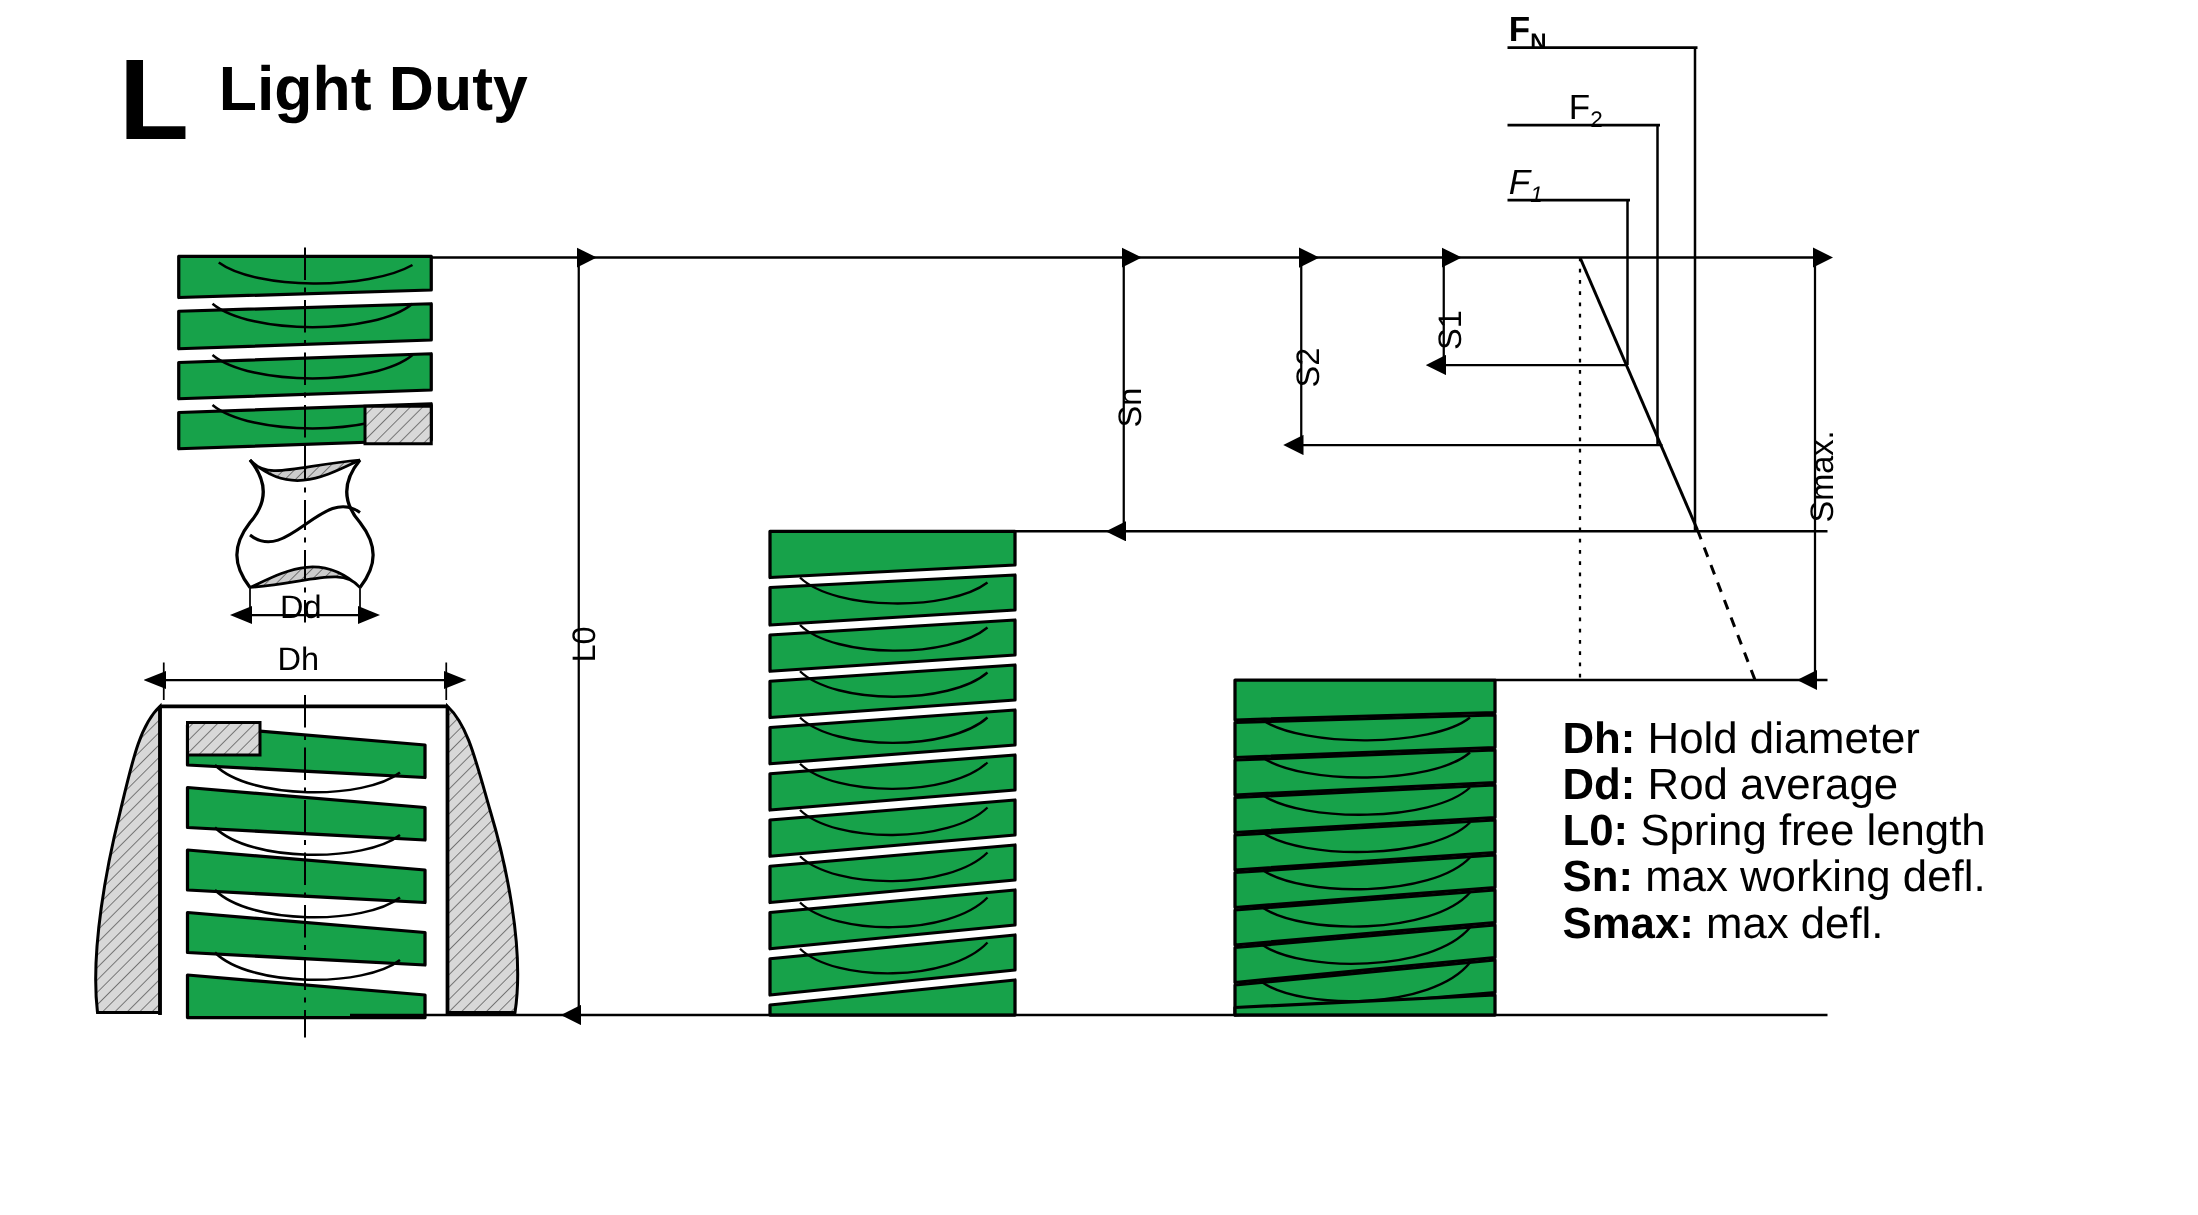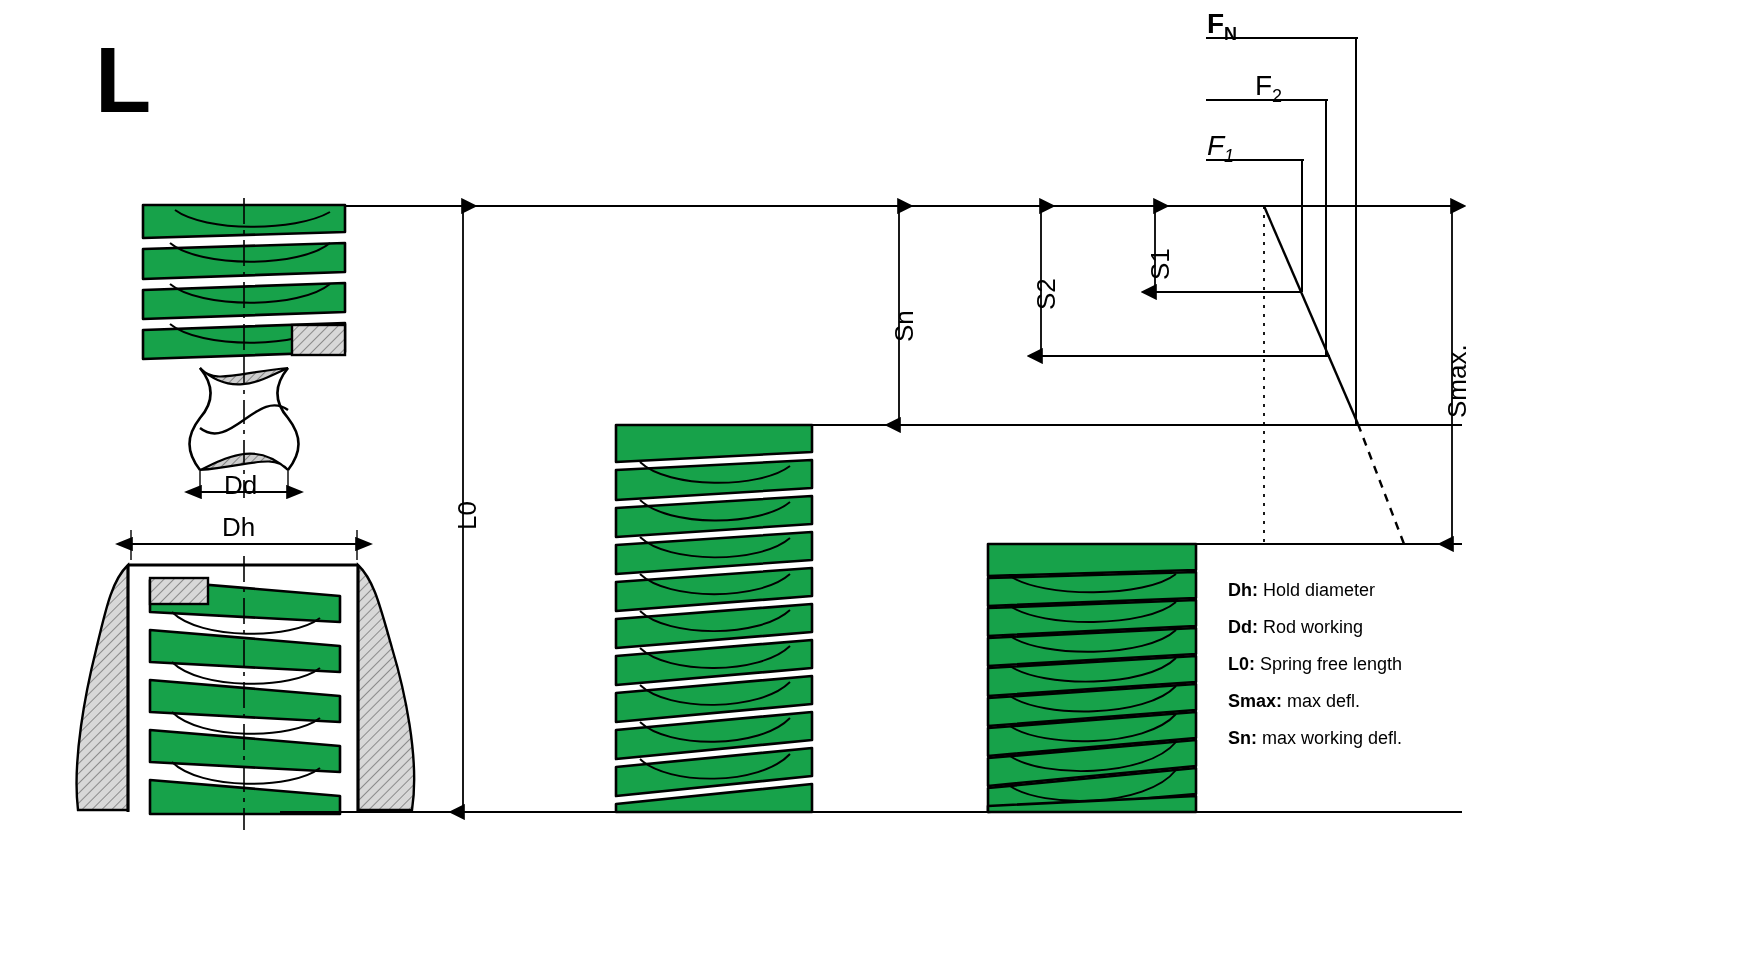--- a/index.html
+++ b/index.html
@@ -8,34 +8,35 @@
   #stage{position:absolute;left:0;top:0;width:1758px;height:972px;}
   svg.layer{position:absolute;left:0;top:0;width:1758px;height:972px;overflow:visible;}
 
   .title-l{position:absolute;left:95px;top:38px;font-size:92px;font-weight:bold;
            line-height:0.92;letter-spacing:-1px;}
   .title-main{position:absolute;left:175px;top:42px;font-size:50px;font-weight:bold;}
   .title-sub{position:absolute;left:175px;top:112px;font-size:37px;font-weight:normal;}
   .title-sub sub{font-size:22px;}
 
   .legend{position:absolute;left:1228px;top:572px;width:420px;}
-  .legend-row{font-size:18px;line-height:37px;white-space:nowrap;}
+  .legend-row{font-size:35px;line-height:37px;white-space:nowrap;margin-left:22px;}
   .legend-row b{font-weight:bold;}
 
   .dimlabel{position:absolute;font-size:26px;white-space:nowrap;}
   .rot{transform:rotate(-90deg);transform-origin:left top;}
   .flab{position:absolute;font-size:28px;white-space:nowrap;}
   .flab sub{font-size:18px;}
 </style>
 </head>
 <body>
 
 <div id="stage">
 
   <div class="title-l">L</div>
+  <div class="title-main">Light Duty</div>
 
   <svg class="layer" viewBox="0 0 1758 972">
     <defs>
       <pattern id="hatch" patternUnits="userSpaceOnUse" width="7" height="7" patternTransform="rotate(45)">
         <rect width="7" height="7" fill="#d8d8d8"></rect>
         <line x1="0" y1="0" x2="0" y2="7" stroke="#4a4a4a" stroke-width="1.1"></line>
       </pattern>
       <pattern id="hatch2" patternUnits="userSpaceOnUse" width="6" height="6" patternTransform="rotate(45)">
         <rect width="6" height="6" fill="#cdcdcd"></rect>
         <line x1="0" y1="0" x2="0" y2="6" stroke="#3a3a3a" stroke-width="1"></line>
@@ -224,19 +225,19 @@
 
   <div class="dimlabel" style="left:224px;top:470px;">Dd</div>
   <div class="dimlabel" style="left:222px;top:512px;">Dh</div>
 
   <div class="flab" style="left:1207px;top:8px;font-weight:bold;"><span>F</span><sub>N</sub></div>
   <div class="flab" style="left:1207px;top:70px;margin-left:48px;"><span>F</span><sub>2</sub></div>
   <div class="flab" style="left:1207px;top:130px;font-style:italic;"><span>F</span><sub>1</sub></div>
 
   <div class="legend">
     <div class="legend-row"><b>Dh:</b><span> Hold diameter</span></div>
-    <div class="legend-row"><b>Dd:</b><span> Rod working</span></div>
+    <div class="legend-row"><b>Dd:</b><span> Rod average</span></div>
     <div class="legend-row"><b>L0:</b><span> Spring free length</span></div>
+    <div class="legend-row"><b>Sn:</b><span> max working defl.</span></div>
     <div class="legend-row"><b>Smax:</b><span> max defl.</span></div>
-    <div class="legend-row"><b>Sn:</b><span> max working defl.</span></div>
   </div>
 
 </div>
 
 </body></html>

